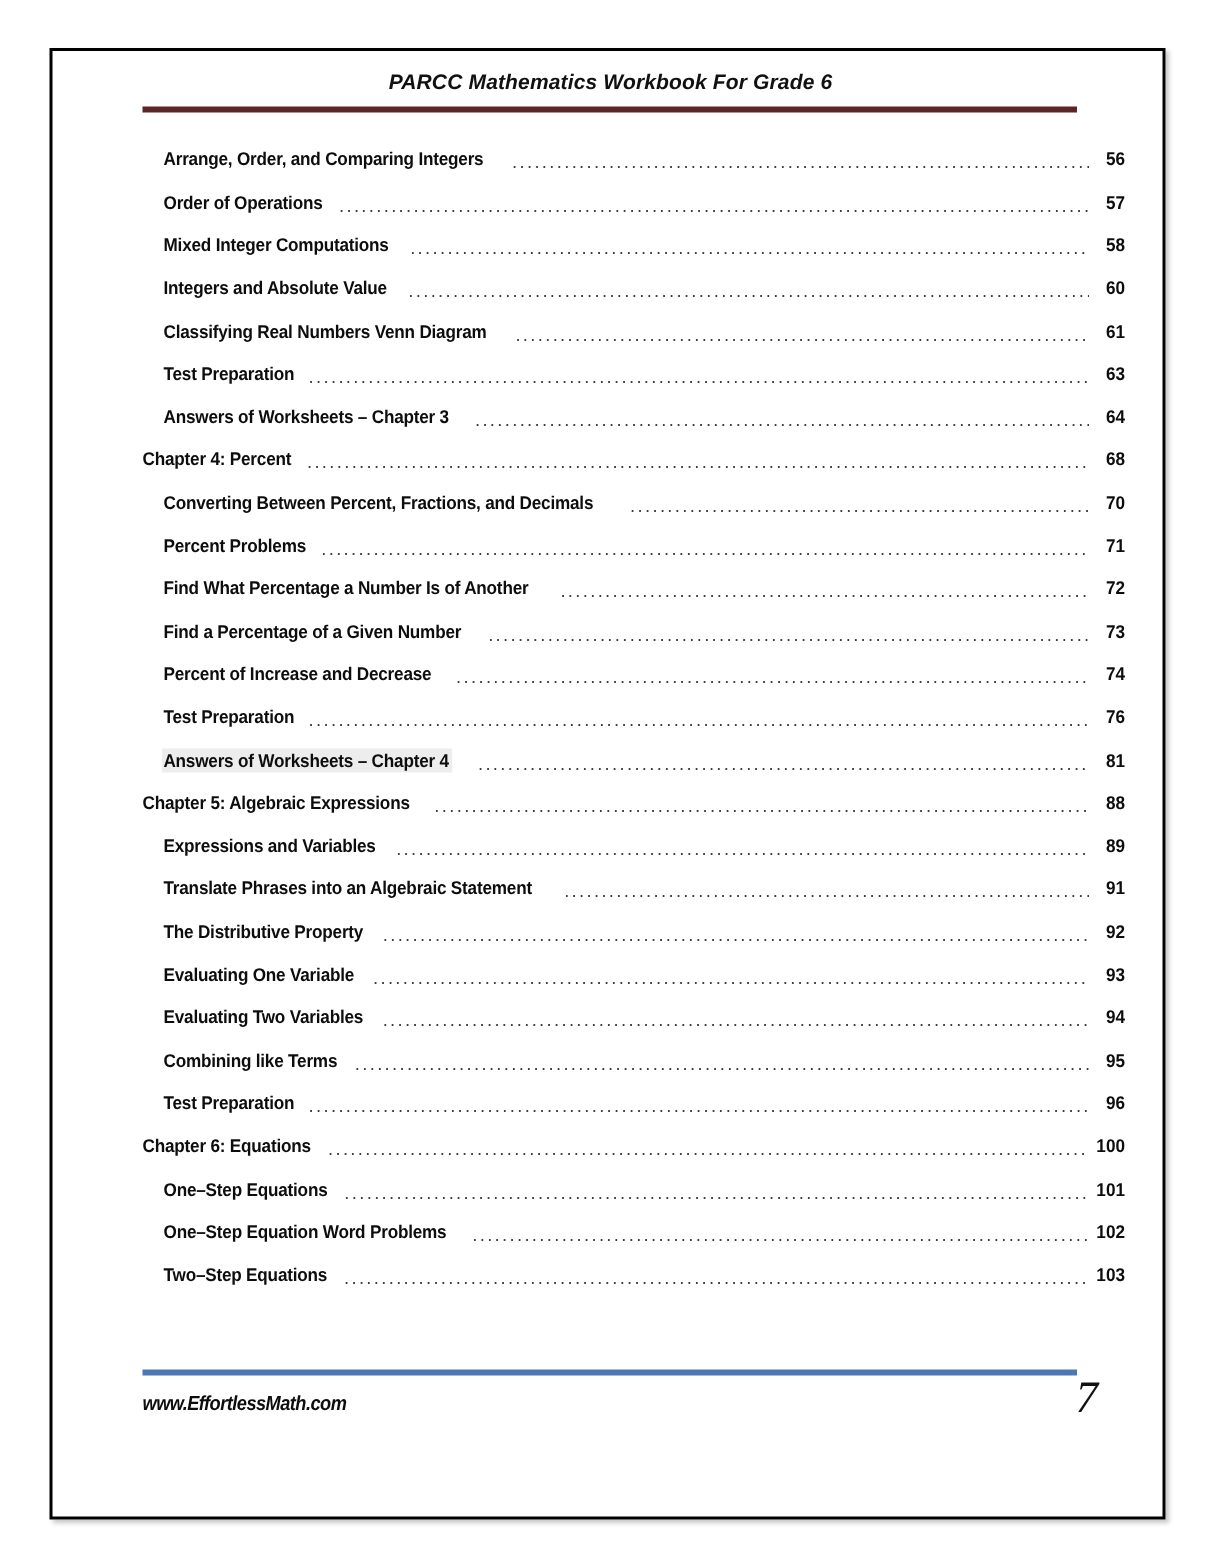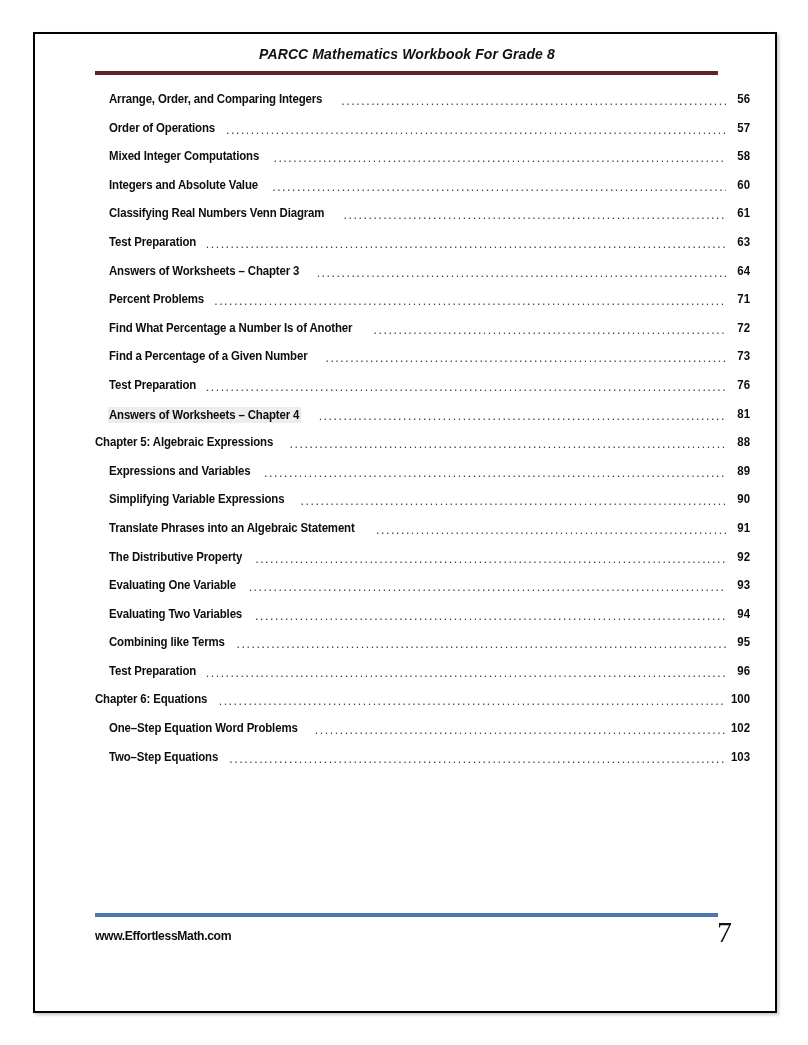--- a/index.html
+++ b/index.html
@@ -70,21 +70,21 @@
     width: 744px;
     display: block;
   }
   .toc-inner {
     position: absolute;
     left: 60px;
     right: 29px;
     top: 0;
     height: 28.6px;
     display: flex;
-    align-items: flex-start;
+    align-items: center;
     white-space: nowrap;
   }
   .toc-row.level-2 .toc-inner {
     left: 74px;
   }
   .toc-label {
     font-family: "Liberation Sans", sans-serif;
     font-weight: bold;
     font-size: 12.3px;
     color: #0d0d0d;
@@ -128,20 +128,21 @@
     transform-origin: right center;
   }
 
   
   .page-footer {
     position: absolute;
     left: 0;
     bottom: 0;
     width: 744px;
     height: 110px;
+    font-style: italic;
   }
   .footer-rule {
     position: absolute;
     left: 60px;
     top: 12px;
     width: 623px;
     height: 4px;
     background: #4A78B5;
   }
   .footer-site {
@@ -166,21 +167,21 @@
     color: #111111;
     line-height: 1;
   }
 </style>
 </head>
 <body>
 
 <div class="page-sheet">
 
   <div class="page-header">
-    <div class="header-title">PARCC Mathematics Workbook For Grade 8</div>
+    <div class="header-title">PARCC Mathematics Workbook For Grade 6</div>
     <div class="header-rule"></div>
   </div>
 
   <div class="toc">
       <div class="toc-row level-2">
         <div class="toc-inner">
           <span class="toc-label">Arrange, Order, and Comparing Integers</span>
           <span class="toc-leader"></span>
           <span class="toc-page">56</span>
         </div>
@@ -220,20 +221,34 @@
           <span class="toc-page">63</span>
         </div>
       </div>
       <div class="toc-row level-2">
         <div class="toc-inner">
           <span class="toc-label">Answers of Worksheets – Chapter 3</span>
           <span class="toc-leader"></span>
           <span class="toc-page">64</span>
         </div>
       </div>
+      <div class="toc-row level-1">
+        <div class="toc-inner">
+          <span class="toc-label">Chapter 4: Percent</span>
+          <span class="toc-leader"></span>
+          <span class="toc-page">68</span>
+        </div>
+      </div>
+      <div class="toc-row level-2">
+        <div class="toc-inner">
+          <span class="toc-label">Converting Between Percent, Fractions, and Decimals</span>
+          <span class="toc-leader"></span>
+          <span class="toc-page">70</span>
+        </div>
+      </div>
       <div class="toc-row level-2">
         <div class="toc-inner">
           <span class="toc-label">Percent Problems</span>
           <span class="toc-leader"></span>
           <span class="toc-page">71</span>
         </div>
       </div>
       <div class="toc-row level-2">
         <div class="toc-inner">
           <span class="toc-label">Find What Percentage a Number Is of Another</span>
@@ -243,20 +258,27 @@
       </div>
       <div class="toc-row level-2">
         <div class="toc-inner">
           <span class="toc-label">Find a Percentage of a Given Number</span>
           <span class="toc-leader"></span>
           <span class="toc-page">73</span>
         </div>
       </div>
       <div class="toc-row level-2">
         <div class="toc-inner">
+          <span class="toc-label">Percent of Increase and Decrease</span>
+          <span class="toc-leader"></span>
+          <span class="toc-page">74</span>
+        </div>
+      </div>
+      <div class="toc-row level-2">
+        <div class="toc-inner">
           <span class="toc-label">Test Preparation</span>
           <span class="toc-leader"></span>
           <span class="toc-page">76</span>
         </div>
       </div>
       <div class="toc-row level-2 highlight">
         <div class="toc-inner">
           <span class="toc-label">Answers of Worksheets – Chapter 4</span>
           <span class="toc-leader"></span>
           <span class="toc-page">81</span>
@@ -271,27 +293,20 @@
       </div>
       <div class="toc-row level-2">
         <div class="toc-inner">
           <span class="toc-label">Expressions and Variables</span>
           <span class="toc-leader"></span>
           <span class="toc-page">89</span>
         </div>
       </div>
       <div class="toc-row level-2">
         <div class="toc-inner">
-          <span class="toc-label">Simplifying Variable Expressions</span>
-          <span class="toc-leader"></span>
-          <span class="toc-page">90</span>
-        </div>
-      </div>
-      <div class="toc-row level-2">
-        <div class="toc-inner">
           <span class="toc-label">Translate Phrases into an Algebraic Statement</span>
           <span class="toc-leader"></span>
           <span class="toc-page">91</span>
         </div>
       </div>
       <div class="toc-row level-2">
         <div class="toc-inner">
           <span class="toc-label">The Distributive Property</span>
           <span class="toc-leader"></span>
           <span class="toc-page">92</span>
@@ -323,20 +338,27 @@
           <span class="toc-label">Test Preparation</span>
           <span class="toc-leader"></span>
           <span class="toc-page">96</span>
         </div>
       </div>
       <div class="toc-row level-1">
         <div class="toc-inner">
           <span class="toc-label">Chapter 6: Equations</span>
           <span class="toc-leader"></span>
           <span class="toc-page">100</span>
+        </div>
+      </div>
+      <div class="toc-row level-2">
+        <div class="toc-inner">
+          <span class="toc-label">One–Step Equations</span>
+          <span class="toc-leader"></span>
+          <span class="toc-page">101</span>
         </div>
       </div>
       <div class="toc-row level-2">
         <div class="toc-inner">
           <span class="toc-label">One–Step Equation Word Problems</span>
           <span class="toc-leader"></span>
           <span class="toc-page">102</span>
         </div>
       </div>
       <div class="toc-row level-2">

